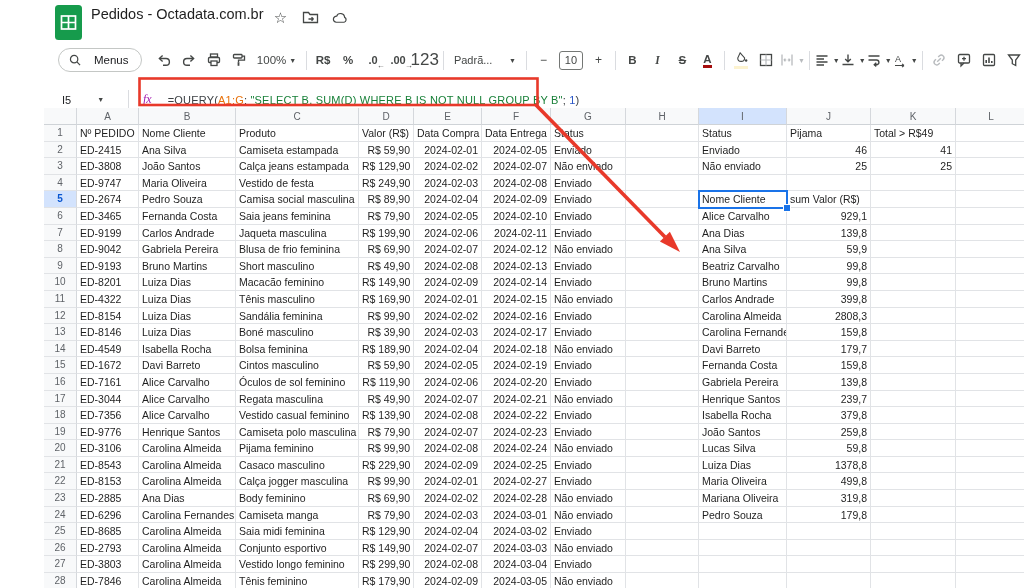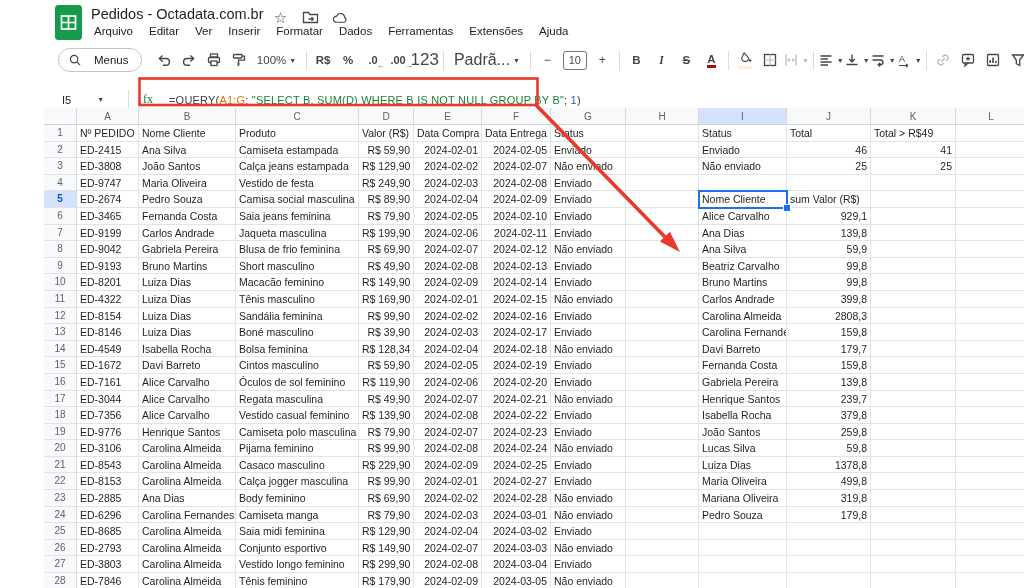--- a/index.html
+++ b/index.html
@@ -25,21 +25,21 @@
   .u-red{border-bottom:3px solid #a50e0e;line-height:12px;}
   .u-fill{border-bottom:3px solid #fdf3cf;line-height:12px;}
   .dec-wrap{position:relative;font-size:11px;font-weight:bold;}
   .dec-wrap .mini{position:absolute;bottom:-4px;right:-7px;font-size:8px;font-weight:normal;}
   .disabled{color:#b8bbbe!important;}
   svg.ic16{display:block;}
   
   #formulabar{position:absolute;top:84px;left:0;width:1024px;height:31px;display:flex;align-items:center;border-bottom:1px solid #e3e6ea;background:#fff;}
   #namebox{width:62px;padding-left:18px;font-size:11px;color:#202124;display:flex;align-items:center;cursor:pointer;}
   #namebox .caret{margin-left:26px;}
-  #fx{font-family:"Liberation Serif","DejaVu Serif",serif;font-size:12px;color:#15803d;margin:0 8px 0 10px;}
+  #fx{font-family:"Liberation Serif","DejaVu Serif",serif;font-style:italic;font-size:12px;color:#a21caf;margin:0 8px 0 10px;}
   #formula-input{font-size:11px;letter-spacing:.2px;white-space:nowrap;padding-left:8px;}
   
   #grid{position:absolute;top:108px;left:0;width:1024px;height:480px;display:grid;background:#fff;}
   .gc{border-right:1px solid #e1e3e6;border-bottom:1px solid #e1e3e6;font-size:10.5px;color:#1f1f1f;
       padding:0 3px;line-height:16.5px;white-space:nowrap;overflow:hidden;background:#fff;cursor:cell;}
   .gc.r{text-align:right;}
   .ghead{background:#f8f9fa;color:#5f6368;font-size:10px;text-align:center;line-height:17px;
          border-right:1px solid #d5d8dc;border-bottom:1px solid #cfd3d7;cursor:pointer;overflow:hidden;}
   .gutter{background:#f8f9fa;color:#5f6368;font-size:10px;text-align:center;line-height:16.5px;
           border-right:1px solid #d5d8dc;border-bottom:1px solid #e1e3e6;cursor:pointer;}
@@ -69,31 +69,20 @@
           <path d="M1.5 2.5 h5 l1.5 2 h7.5 v8 h-14 z" fill="none" stroke="#444746" stroke-width="1.3"></path>
           <path d="M6.5 9 h5 M11.5 9 l-2-1.8 M11.5 9 l-2 1.8" fill="none" stroke="#444746" stroke-width="1.3"></path>
         </svg>
       </div>
       <div class="ic">
         <svg class="ic16" width="18" height="14" viewBox="0 0 18 14">
           <path d="M4.5 11.5 a3.2 3.2 0 0 1 .4-6.4 a4.4 4.4 0 0 1 8.5 1.2 a2.8 2.8 0 0 1-.6 5.2 z" fill="none" stroke="#444746" stroke-width="1.3"></path>
         </svg>
       </div>
     </div>
-    <div id="menu-bar">
-        <span class="menu-item">Arquivo</span>
-        <span class="menu-item">Editar</span>
-        <span class="menu-item">Ver</span>
-        <span class="menu-item">Inserir</span>
-        <span class="menu-item">Formatar</span>
-        <span class="menu-item">Dados</span>
-        <span class="menu-item">Ferramentas</span>
-        <span class="menu-item">Extensões</span>
-        <span class="menu-item">Ajuda</span>
-      </div>
   </div>
 
   <div id="toolbar">
     <div class="menus-pill">
       <svg class="ic16" width="14" height="14" viewBox="0 0 16 16">
         <circle cx="7" cy="7" r="4.2" fill="none" stroke="#444746" stroke-width="1.4"></circle>
         <path d="M10.2 10.2 L13.8 13.8" stroke="#444746" stroke-width="1.4"></path>
       </svg>
       <span>Menus</span>
     </div>
@@ -132,21 +121,21 @@
     <div class="tb-btn txt">%</div>
     <div class="tb-btn">
       <span class="dec-wrap"><span>.0</span><span class="mini">←</span></span>
     </div>
     <div class="tb-btn">
       <span class="dec-wrap"><span>.00</span><span class="mini">→</span></span>
     </div>
     <div class="tb-btn" style="font-size:17px">123</div>
     <div class="sep"></div>
     <div class="tb-btn" style="min-width:62px;justify-content:space-between;padding:0 6px">
-      <span style="font-size:16px">Padrã...</span>
+      <span style="font-size:11px">Padrã...</span>
       <span class="caret">▼</span>
     </div>
     <div class="sep"></div>
     <div class="tb-btn">−</div>
     <div class="fsize-box">10</div>
     <div class="tb-btn">+</div>
     <div class="sep"></div>
     <div class="tb-btn txt">B</div>
     <div class="tb-btn txt" style="font-style:italic;font-family:'Liberation Serif',serif">I</div>
     <div class="tb-btn txt" style="text-decoration:line-through">S</div>
@@ -264,21 +253,21 @@
       <div class="gutter">1</div>
       <div class="gc">Nº PEDIDO</div>
       <div class="gc">Nome Cliente</div>
       <div class="gc">Produto</div>
       <div class="gc">Valor (R$)</div>
       <div class="gc">Data Compra</div>
       <div class="gc">Data Entrega</div>
       <div class="gc">Status</div>
       <div class="gc"></div>
       <div class="gc">Status</div>
-      <div class="gc">Total</div>
+      <div class="gc">Pijama</div>
       <div class="gc">Total &gt; R$49</div>
       <div class="gc"></div>
       <div class="gc"></div>
       <div class="gutter">2</div>
       <div class="gc">ED-2415</div>
       <div class="gc">Ana Silva</div>
       <div class="gc">Camiseta estampada</div>
       <div class="gc r">R$ 59,90</div>
       <div class="gc r">2024-02-01</div>
       <div class="gc r">2024-02-05</div>
@@ -440,21 +429,21 @@
       <div class="gc"></div>
       <div class="gc">Carolina Fernandes</div>
       <div class="gc r">159,8</div>
       <div class="gc"></div>
       <div class="gc"></div>
       <div class="gc"></div>
       <div class="gutter">14</div>
       <div class="gc">ED-4549</div>
       <div class="gc">Isabella Rocha</div>
       <div class="gc">Bolsa feminina</div>
-      <div class="gc r">R$ 128,34</div>
+      <div class="gc r">R$ 189,90</div>
       <div class="gc r">2024-02-04</div>
       <div class="gc r">2024-02-18</div>
       <div class="gc">Não enviado</div>
       <div class="gc"></div>
       <div class="gc">Davi Barreto</div>
       <div class="gc r">179,7</div>
       <div class="gc"></div>
       <div class="gc"></div>
       <div class="gc"></div>
       <div class="gutter">15</div>

